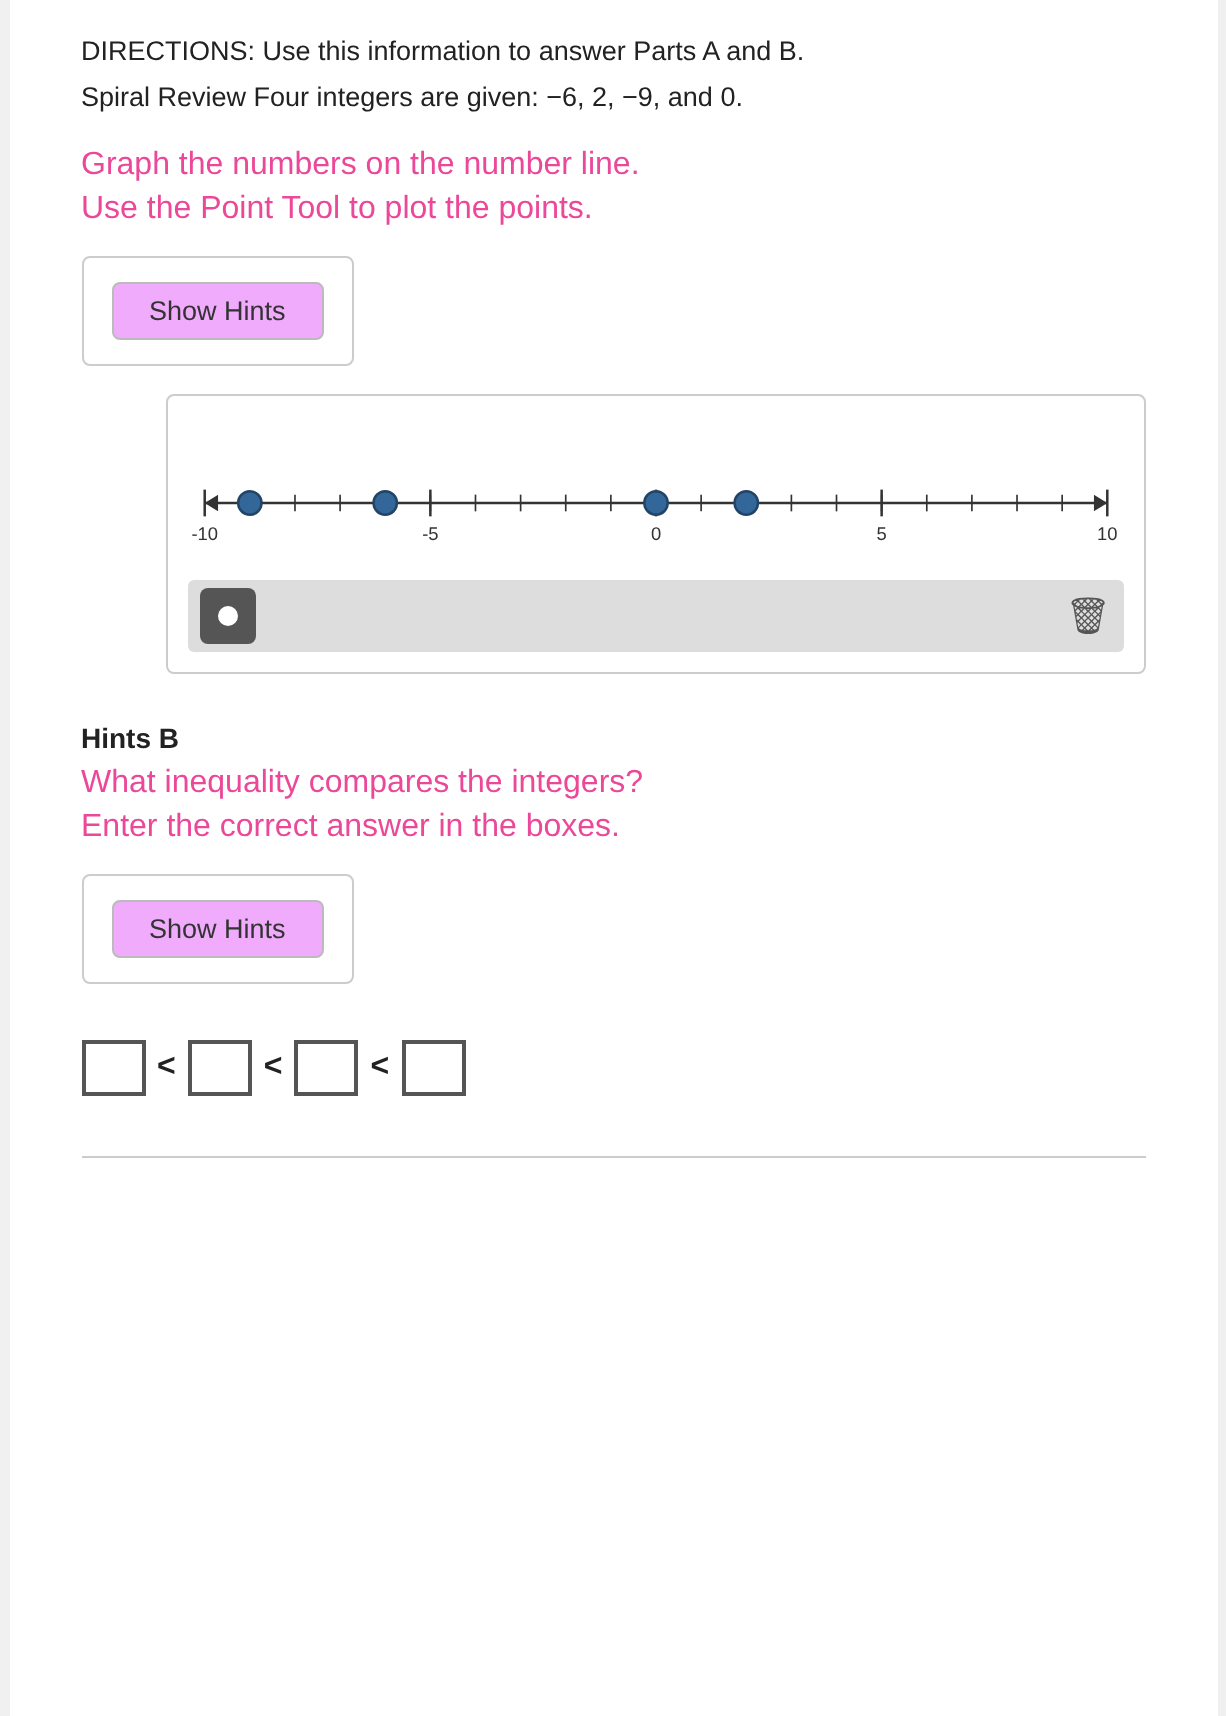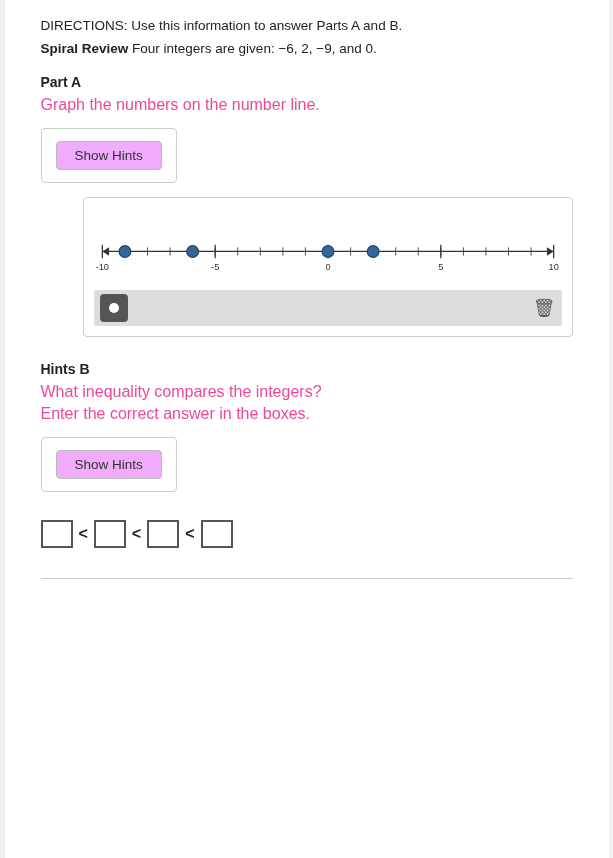--- a/index.html
+++ b/index.html
@@ -23,21 +23,21 @@
       font-size: 13.5px;
       margin-bottom: 8px;
       color: #222;
     }
     .spiral-review {
       font-size: 13.5px;
       margin-bottom: 18px;
       color: #222;
     }
     .spiral-review strong {
-      font-weight: bold;
+      font-weight: normal;
     }
     .part-label {
       font-weight: bold;
       font-size: 14px;
       margin-bottom: 6px;
       color: #222;
     }
     .instruction {
       font-size: 16px;
       margin-bottom: 4px;
@@ -147,22 +147,22 @@
 <div class="page">
 
   <div class="directions">DIRECTIONS: Use this information to answer Parts A and B.</div>
 
   <div class="spiral-review">
     <strong>Spiral Review</strong>
     <span>Four integers are given: −6, 2, −9, and 0.</span>
   </div>
 
   
-  <div class="part-label">Part A</div>
   <div class="instruction">Graph the numbers on the number line.</div>
+  <div class="instruction">Use the Point Tool to plot the points.</div>
 
   <div class="hint-box">
     <button class="show-hints-btn">Show Hints</button>
   </div>
 
   
   <div class="numberline-container">
     <div class="numberline-wrapper">
       <svg class="numberline-svg" viewBox="0 0 560 50" xmlns="http://www.w3.org/2000/svg">
 

